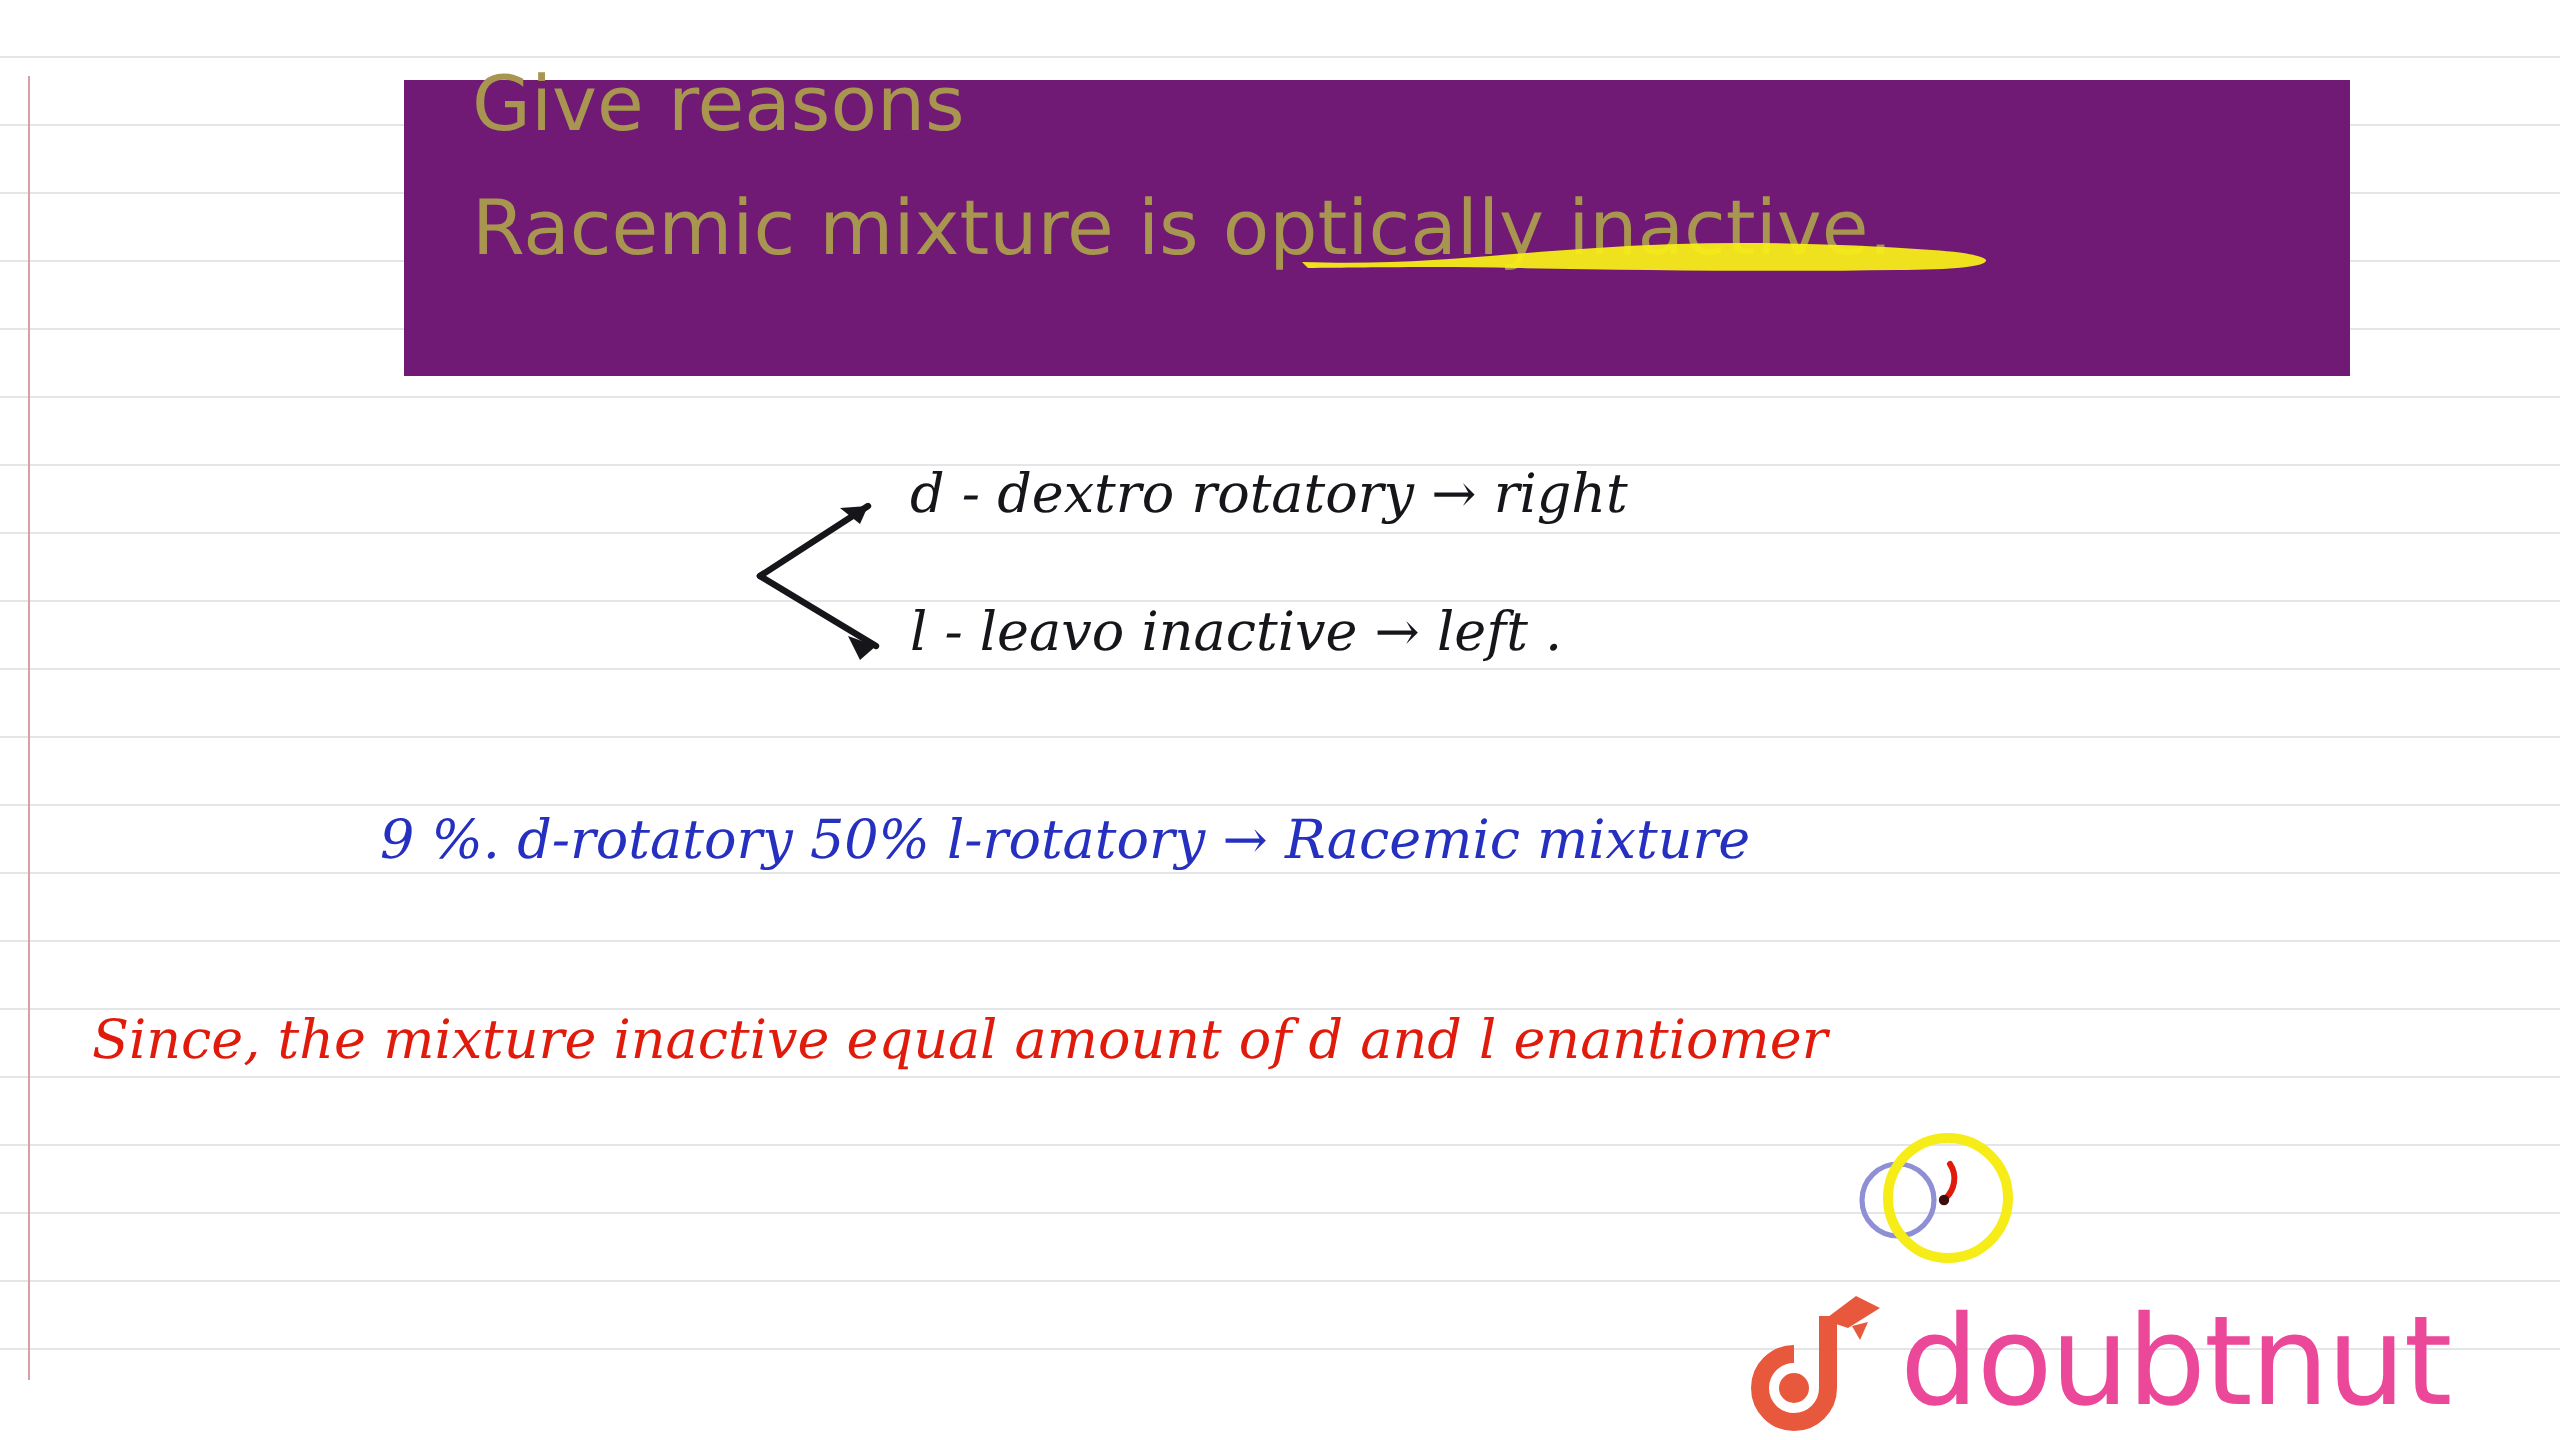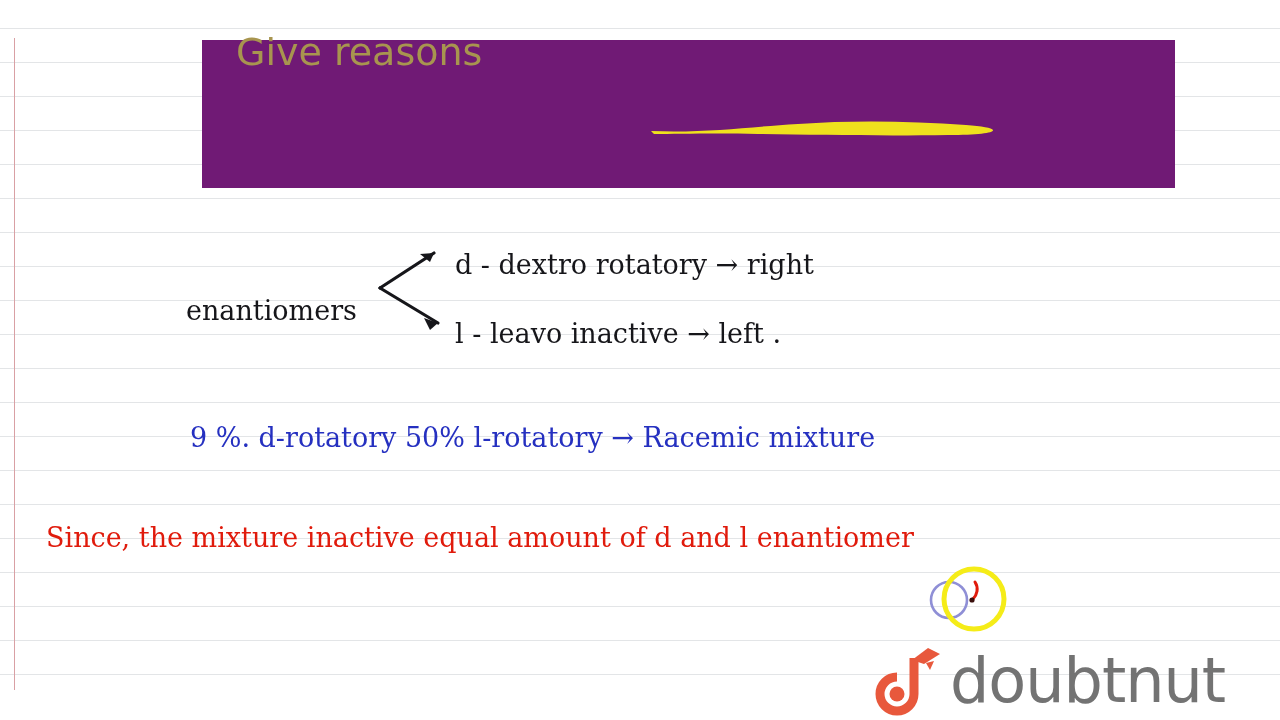--- a/index.html
+++ b/index.html
@@ -85,21 +85,21 @@
     z-index: 3;
     pointer-events: none;
   }
 
   
   .hand {
     position: absolute;
     z-index: 4;
     white-space: nowrap;
     font-family: "DejaVu Serif", serif;
-    margin-top: 17px;
+    font-style: italic;
   }
   .hand-black { color: #16161a; }
   .hand-blue  { color: #2530c0; }
   .hand-red   { color: #e01b0c; }
 
   #hw-enantiomers {
     left: 186px; top: 278px;
     font-size: 27px;
   }
   #hw-dextro {
@@ -154,21 +154,21 @@
     width: 74px;
     height: 74px;
     flex: 0 0 auto;
   }
   #logo-wordmark {
     margin-left: 8px;
     font-family: "DejaVu Sans", sans-serif;
     font-size: 62px;
     font-weight: 400;
     letter-spacing: -1px;
-    color: #737373;
+    color: #ec4899;
     line-height: 74px;
   }
 </style>
 </head>
 <body>
 
 <div id="page">
 
   <div id="ruled-lines">
     <div class="rule-line" style="top:28px"></div>
@@ -189,28 +189,30 @@
     <div class="rule-line" style="top:538px"></div>
     <div class="rule-line" style="top:572px"></div>
     <div class="rule-line" style="top:606px"></div>
     <div class="rule-line" style="top:640px"></div>
     <div class="rule-line" style="top:674px"></div>
     <div class="margin-line"></div>
   </div>
 
   <div id="question-block">
     <div class="q-line" id="q-line-1">Give reasons</div>
+    <div class="q-line" id="q-line-2">
+      <span class="hl-plain">Racemic mixture is </span><span class="hl-marked">optically inactive.</span>
+    </div>
   </div>
 
   <svg id="yellow-highlight" viewBox="0 0 348 20">
     <path d="M3,14 C60,16 98,10 150,7 C205,3 262,4 318,8 C334,9 344,11 345,13
              C346,16 330,18 300,18 C240,19 170,18 110,17 C70,16 28,17 6,17 Z" fill="#f5ec18" opacity="0.95"></path>
   </svg>
 
-  <div class="hand hand-black" id="hw-enantiomers">enantiomers</div>
 
   <svg id="branch-arrows" viewBox="0 0 120 116">
     <g stroke="#16161a" stroke-width="3.2" fill="none" stroke-linecap="round">
       <path d="M12,60 L66,25"></path>
       <path d="M12,60 L70,95"></path>
     </g>
     <path d="M66,25 L52,26 L62,34 Z" fill="#16161a"></path>
     <path d="M70,95 L56,90 L62,102 Z" fill="#16161a"></path>
   </svg>
 

